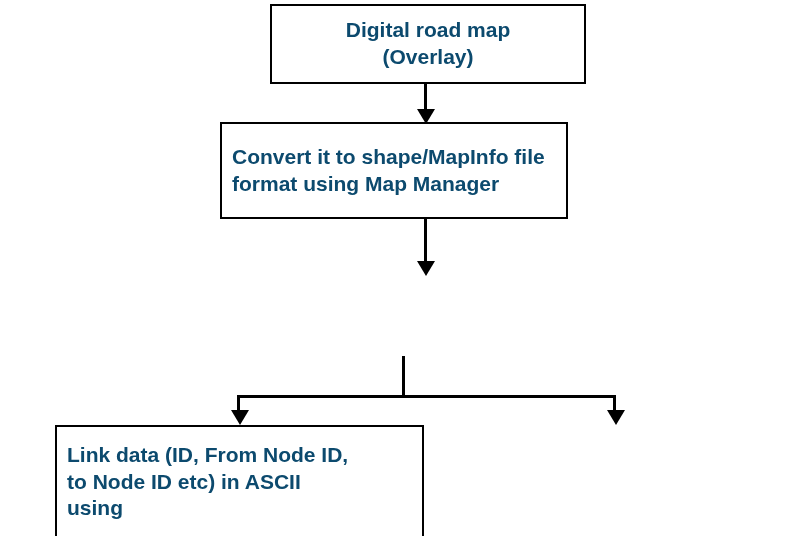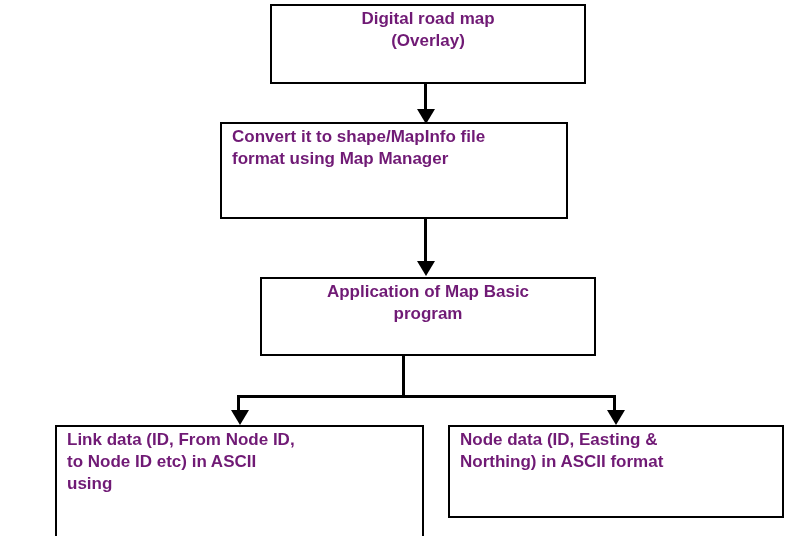--- a/index.html
+++ b/index.html
@@ -13,27 +13,27 @@
     height: 536px;
     background: #ffffff;
     overflow: hidden;
     font-family: "Liberation Sans", sans-serif;
   }
   .node {
     position: absolute;
     box-sizing: border-box;
     border: 2px solid #000000;
     background: #ffffff;
-    color: #701a75;
+    color: #0c4a6e;
     font-weight: bold;
-    font-size: 17px;
+    font-size: 21px;
     line-height: 1.28;
     display: flex;
     flex-direction: column;
-    justify-content: flex-start;
+    justify-content: center;
     padding: 2px 10px;
   }
   .node.center { text-align: center; align-items: center; }
   .node.left   { text-align: left;  align-items: flex-start; }
   .node .txt { display: block; white-space: pre-line; }
 
   
   .vline {
     position: absolute;
     width: 3px;
@@ -86,36 +86,28 @@
   <div class="arrowhead" id="conn-1-arrow"></div>
 
   <div class="node left" id="node-convert-format">
     <span class="txt">Convert it to shape/MapInfo file
 format using Map Manager</span>
   </div>
 
   <div class="vline" id="conn-2-stem"></div>
   <div class="arrowhead" id="conn-2-arrow"></div>
 
-  <div class="node center" id="node-map-basic">
-    <span class="txt">Application of Map Basic
-program</span>
-  </div>
 
   <div class="vline" id="conn-3-stem"></div>
   <div class="hline" id="conn-3-bar"></div>
   <div class="vline" id="conn-3-left"></div>
   <div class="vline" id="conn-3-right"></div>
   <div class="arrowhead" id="conn-3-arrow-left"></div>
   <div class="arrowhead" id="conn-3-arrow-right"></div>
 
   <div class="node left" id="node-link-data">
     <span class="txt">Link data (ID, From Node ID,
 to Node ID etc) in ASCII
 using</span>
   </div>
 
-  <div class="node left" id="node-node-data">
-    <span class="txt">Node data (ID, Easting &amp;
-Northing) in ASCII format</span>
-  </div>
 
 </div>
 
 </body></html>

